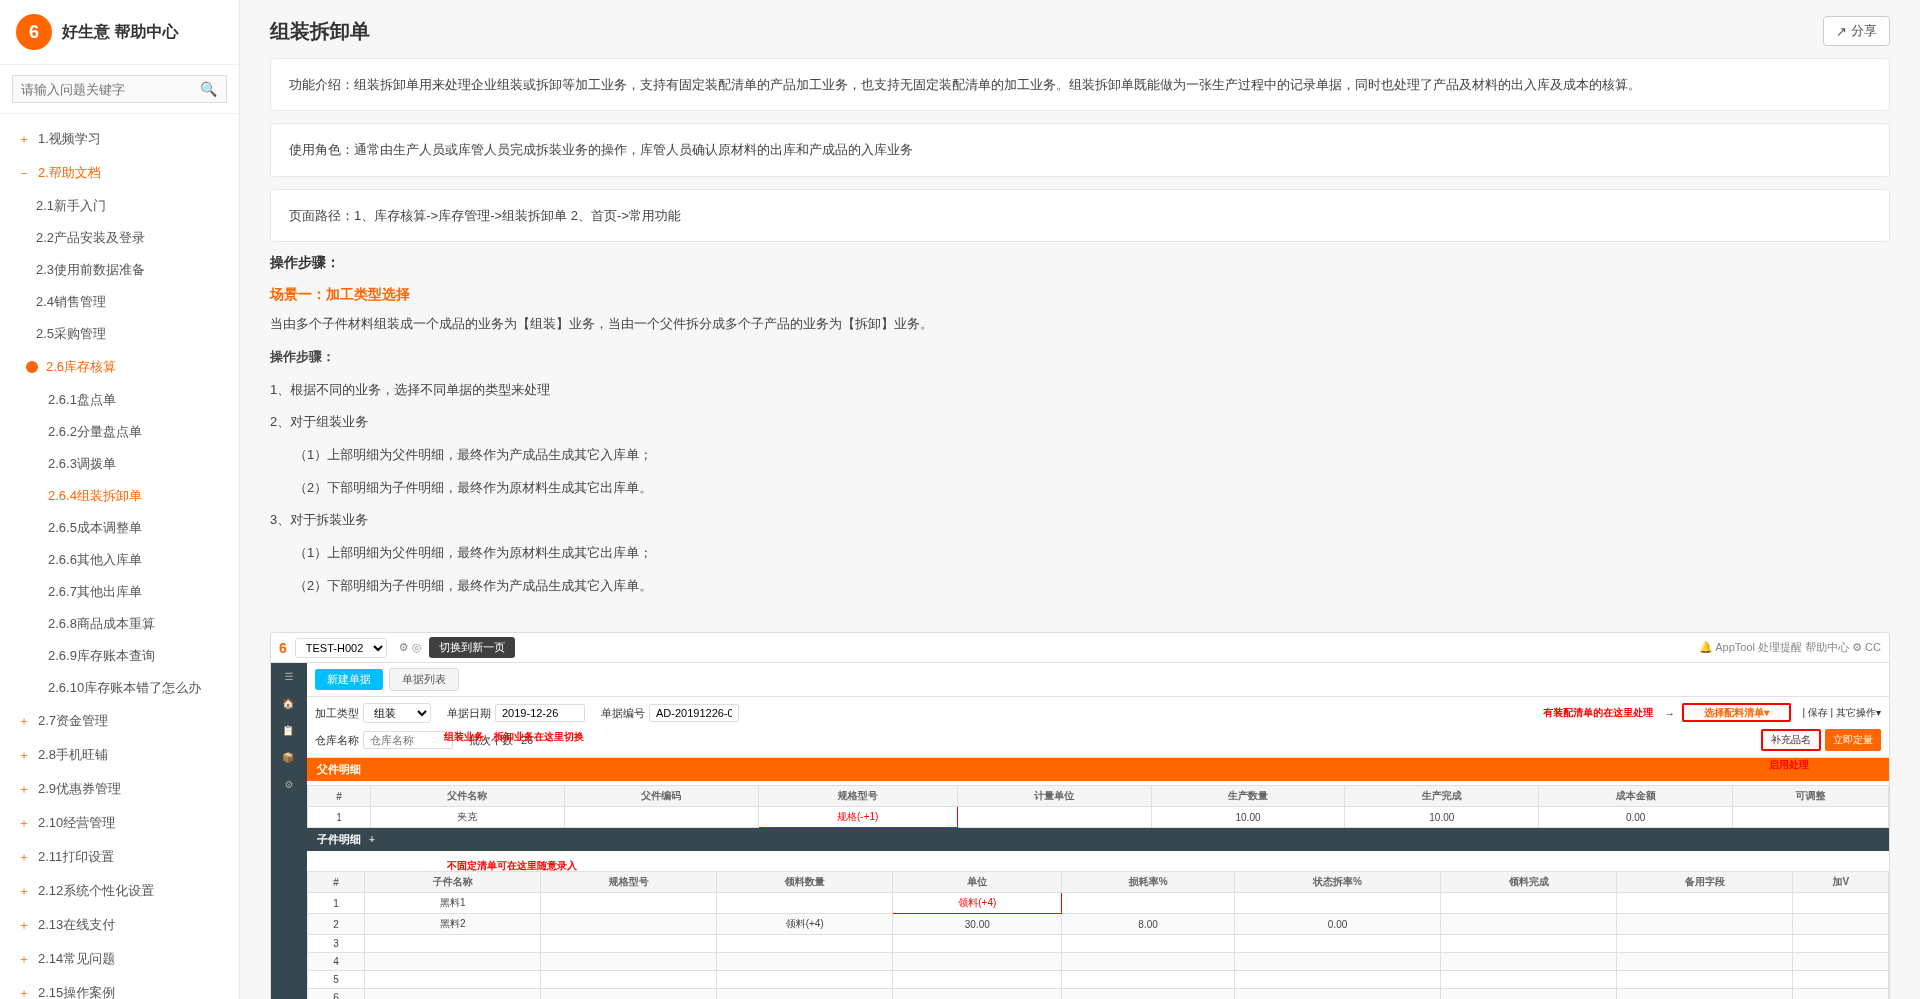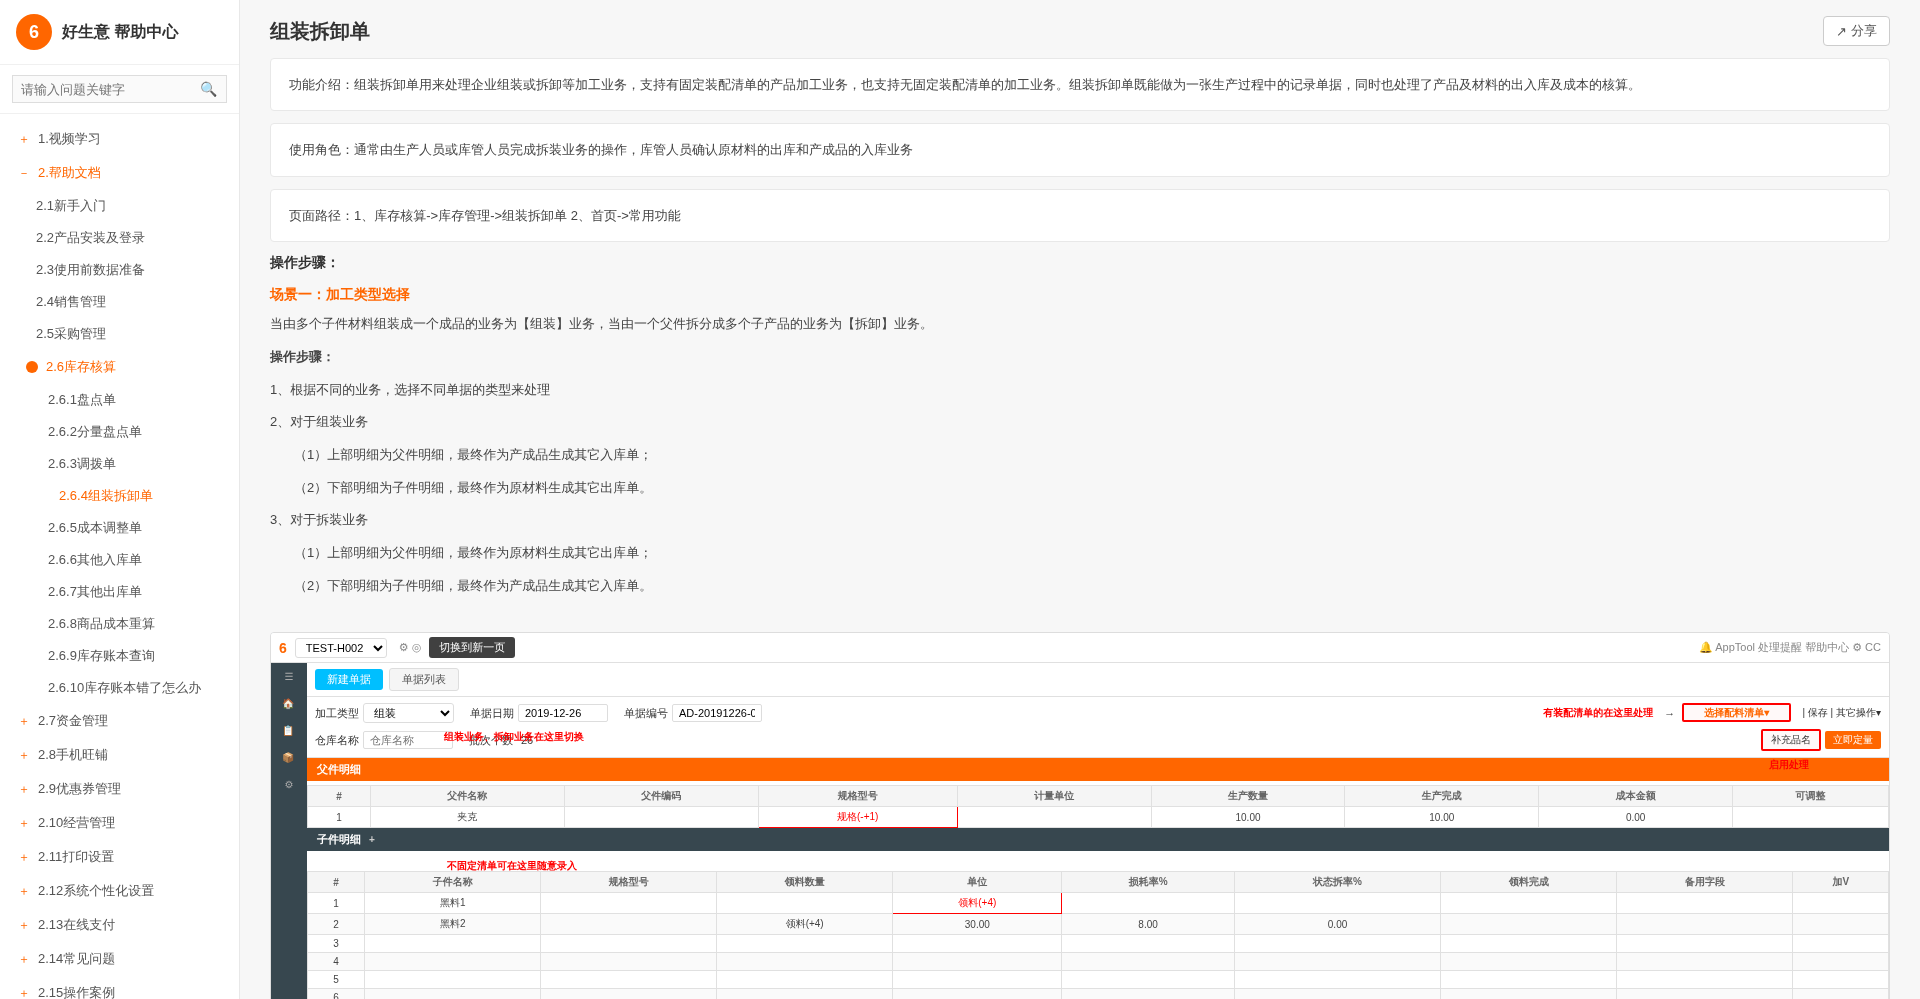--- a/index.html
+++ b/index.html
@@ -105,21 +105,21 @@
     .nav-icon.plus { color: #f60; }
     .nav-icon.minus { color: #f60; }
 
     .sub-nav-item {
       padding: 7px 16px 7px 36px;
       cursor: pointer;
       font-size: 13px;
       color: #555;
       display: block;
     }
-    .sub-nav-item.active { color: #f60; margin-left: 11px; }
+    .sub-nav-item.active { color: #f60; }
 
     
     .main-content {
       flex: 1;
       overflow-y: auto;
       background: #f7f7f7;
       padding: 0;
     }
 
     .content-header {
@@ -463,21 +463,21 @@
 
             <div class="mock-toolbar">
               <span class="mock-tab-active">新建单据</span>
               <span class="mock-tab">单据列表</span>
             </div>
 
             <div style="background:#fff;padding:6px 8px;border-bottom:1px solid #e0e0e0;position:relative;">
               <div style="display:flex;gap:16px;align-items:center;flex-wrap:wrap;font-size:11px;">
                 <div class="mock-field">
                   <span>加工类型</span>
-                  <select class="mock-select" style="width:91px;">
+                  <select class="mock-select" style="width:68px;">
                     <option>组装</option>
                   </select>
                 </div>
                 <div class="mock-field">
                   <span>单据日期</span>
                   <input class="mock-input" type="text" value="2019-12-26" style="">
                 </div>
                 <div class="mock-field">
                   <span>单据编号</span>
                   <input class="mock-input" type="text" value="AD-20191226-001" style="">
@@ -495,21 +495,21 @@
               <div style="display:flex;gap:16px;align-items:center;margin-top:6px;font-size:11px;">
                 <div class="mock-field">
                   <span>仓库名称</span>
                   <input class="mock-input" type="text" placeholder="仓库名称" style="">
                 </div>
                 <div class="mock-field">
                   <span>批次个数</span>
                   <span style="margin-left:4px;">26</span>
                 </div>
                 <div style="flex:1;"></div>
-                <div style="display:flex;align-items:center;gap:4px;">
+                <div style="display:flex;gap:4px;">
                   <span style="border:2px solid red;padding:2px 8px;font-size:10px;border-radius:2px;background:#fff9f9;">补充品名</span>
                   <button style="background:#f60;color:#fff;border:none;padding:2px 8px;font-size:10px;border-radius:2px;cursor:pointer;">立即定量</button>
                 </div>
               </div>
             </div>
 
             <div style="position:relative;">
               <div class="mock-subheader">
                 父件明细
               </div>

